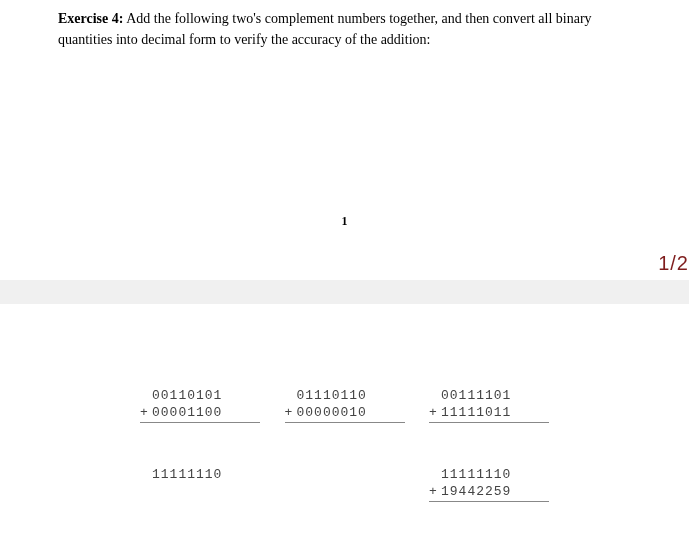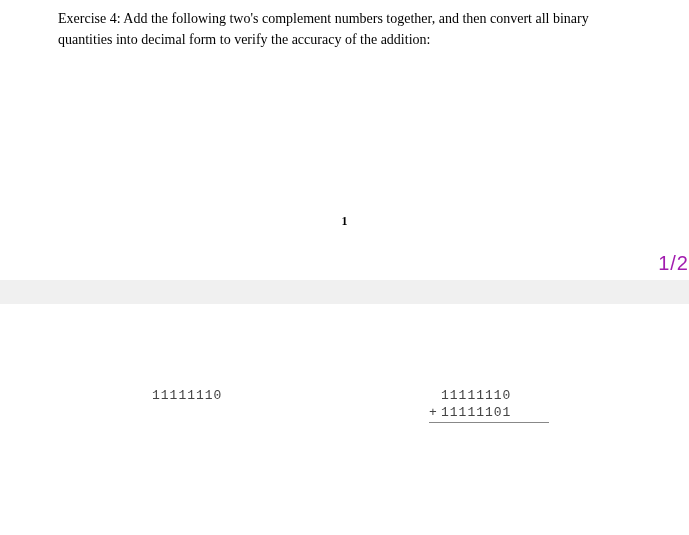--- a/index.html
+++ b/index.html
@@ -17,21 +17,21 @@
     }
     .page-top {
       padding: 8px 58px 0 58px;
     }
     .exercise-text {
       font-size: 14px;
       line-height: 1.5;
       color: #000;
     }
     .exercise-label {
-      font-weight: normal;
+      font-weight: bold;
     }
     .page-number-1 {
       position: absolute;
       top: 214px;
       left: 0;
       width: 100%;
       text-align: center;
       font-size: 12px;
       font-weight: bold;
       color: #000;
@@ -42,21 +42,21 @@
       left: 0;
       width: 100%;
       height: 24px;
       background: #f0f0f0;
     }
     .page-counter {
       position: absolute;
       top: 252px;
       right: 0;
       font-size: 20px;
-      color: #a21caf;
+      color: #7f1d1d;
       font-family: Arial, sans-serif;
       letter-spacing: 1px;
       text-align: center;
     }
     .problems-area {
       position: absolute;
       top: 388px;
       left: 0;
       width: 100%;
       padding: 0 140px;
@@ -98,20 +98,34 @@
 
 <div class="page-number-1">1</div>
 
 <div class="page-counter">1/2</div>
 
 <div class="page-divider"></div>
 
 <div class="problems-area">
   <div class="problem-row">
     <div class="problem">
+      <div class="top-num">00110101</div>
+      <div class="bottom-row"><span class="plus-sign">+</span><span>00001100</span></div>
+    </div>
+    <div class="problem">
+      <div class="top-num">01110110</div>
+      <div class="bottom-row"><span class="plus-sign">+</span><span>00000010</span></div>
+    </div>
+    <div class="problem">
+      <div class="top-num">00111101</div>
+      <div class="bottom-row"><span class="plus-sign">+</span><span>11111011</span></div>
+    </div>
+  </div>
+  <div class="problem-row">
+    <div class="problem">
       <div class="top-num">11111110</div>
     </div>
     <div class="problem">
       <div class="top-num">11111110</div>
-      <div class="bottom-row"><span class="plus-sign">+</span><span>11111101</span></div>
+      <div class="bottom-row"><span class="plus-sign">+</span><span>19442259</span></div>
     </div>
   </div>
 </div>
 
 </body></html>

